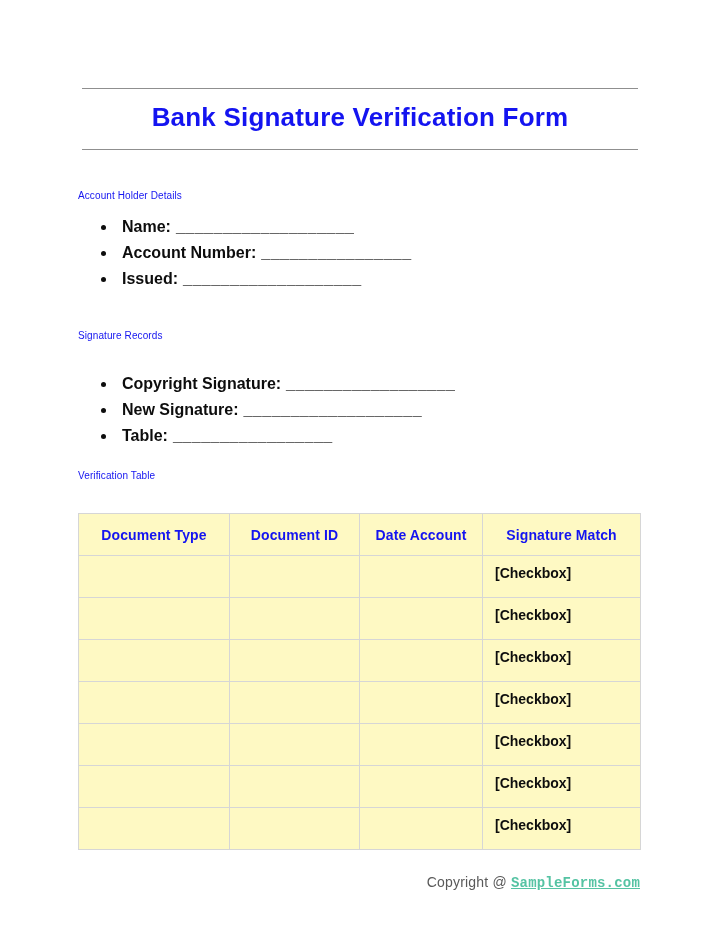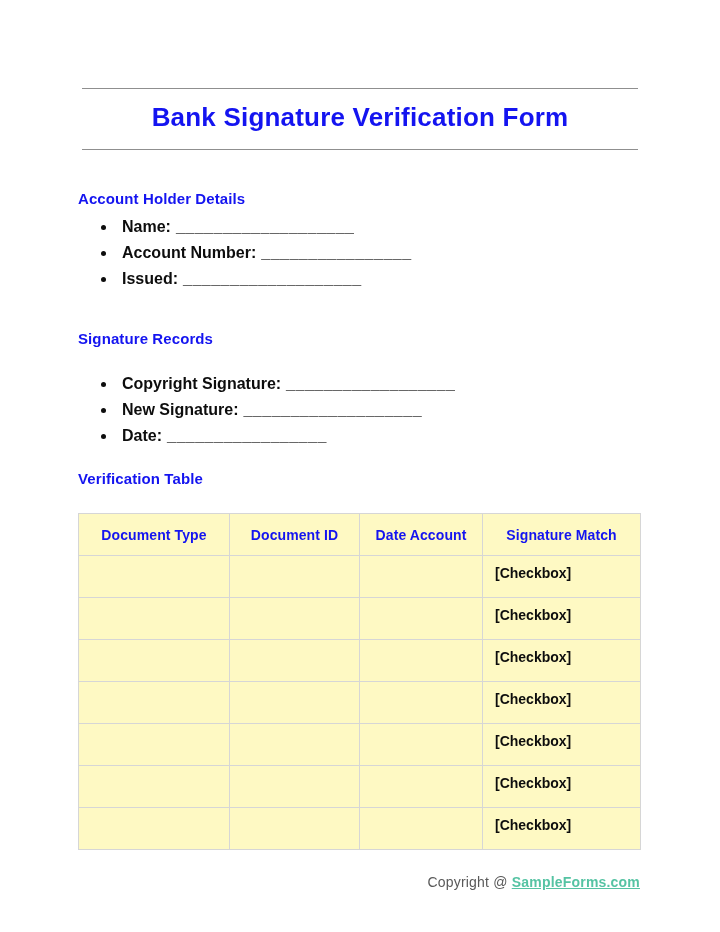--- a/index.html
+++ b/index.html
@@ -30,22 +30,22 @@
     text-align: center;
     font-size: 26px;
     line-height: 1.25;
     font-weight: bold;
     color: var(--heading-blue, #1414f0);
     letter-spacing: 0.2px;
   }
   .section-heading {
     position: absolute;
     left: 78px;
-    font-size: 15px;
-    font-weight: bold;
+    font-size: 10px;
+    font-weight: normal;
     color: var(--heading-blue, #1414f0);
     letter-spacing: 0.1px;
   }
   .heading-account   { top: 190px; }
   .heading-signature { top: 330px; }
   .heading-table     { top: 470px; }
   .field-list {
     position: absolute;
     left: 101px;
     list-style: none;
@@ -106,20 +106,21 @@
     right: 80px;
     font-size: 14px;
     color: var(--footer-gray, #595959);
     letter-spacing: 0.2px;
   }
   .brand-link {
     color: var(--brand-teal, #55c3a3);
     font-weight: bold;
     text-decoration: underline;
     cursor: pointer;
+    font-family: Liberation Mono, monospace;
   }
 </style>
 </head>
 <body>
 
 <div class="page">
 
   <div class="rule rule-top"></div>
   <h1 class="doc-title">Bank Signature Verification Form</h1>
   <div class="rule rule-bottom"></div>
@@ -152,21 +153,21 @@
       <span class="field-label">Copyright Signature:</span>
       <span class="field-line">__________________</span>
     </li>
     <li class="field-item">
       <span class="bullet"></span>
       <span class="field-label">New Signature:</span>
       <span class="field-line">___________________</span>
     </li>
     <li class="field-item">
       <span class="bullet"></span>
-      <span class="field-label">Date:</span>
+      <span class="field-label">Table:</span>
       <span class="field-line">_________________</span>
     </li>
   </ul>
 
   <h2 class="section-heading heading-table">Verification Table</h2>
 
   <table class="ver-table">
     <colgroup>
       <col style="width:151px">
         <col style="width:130px">

